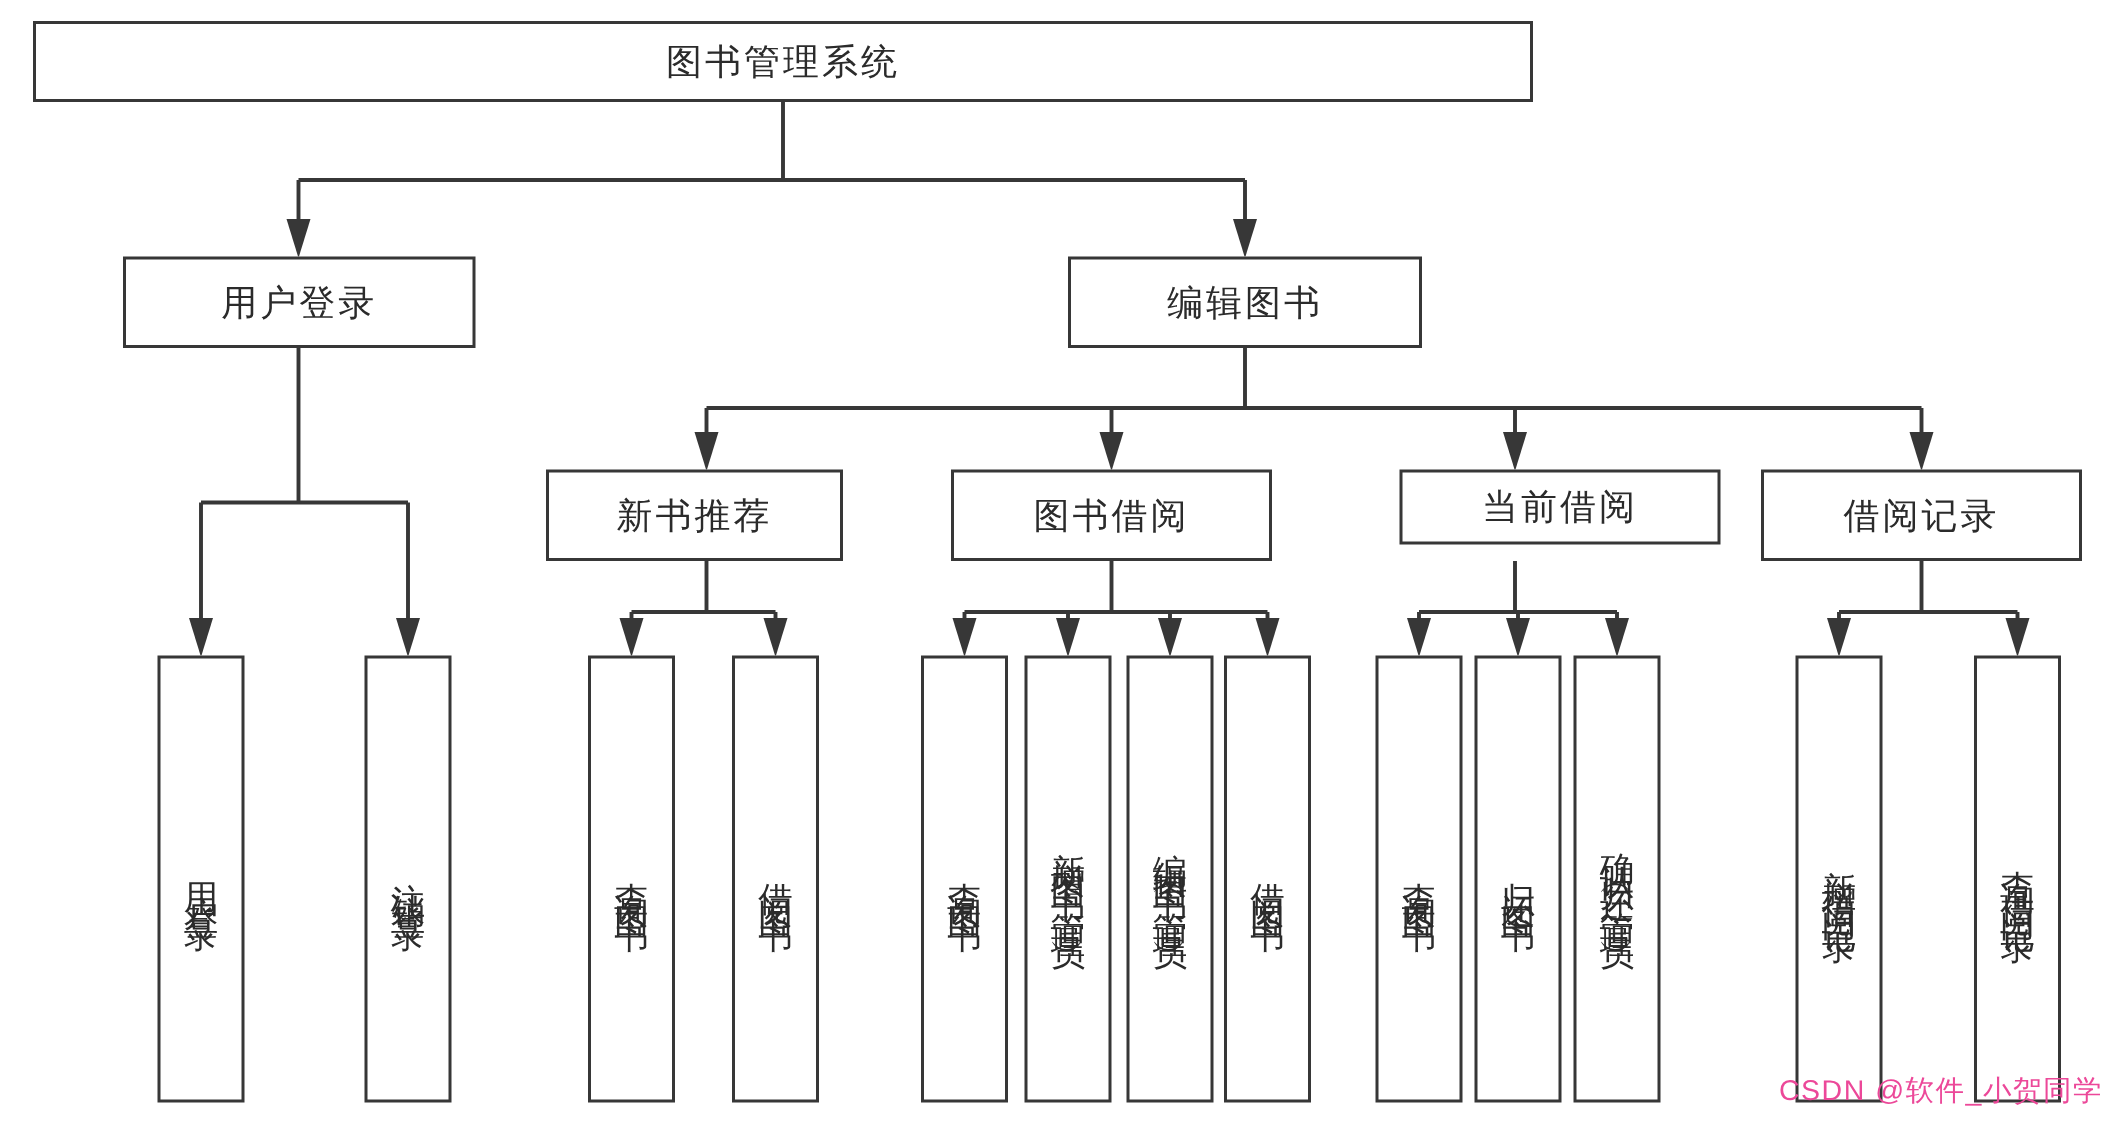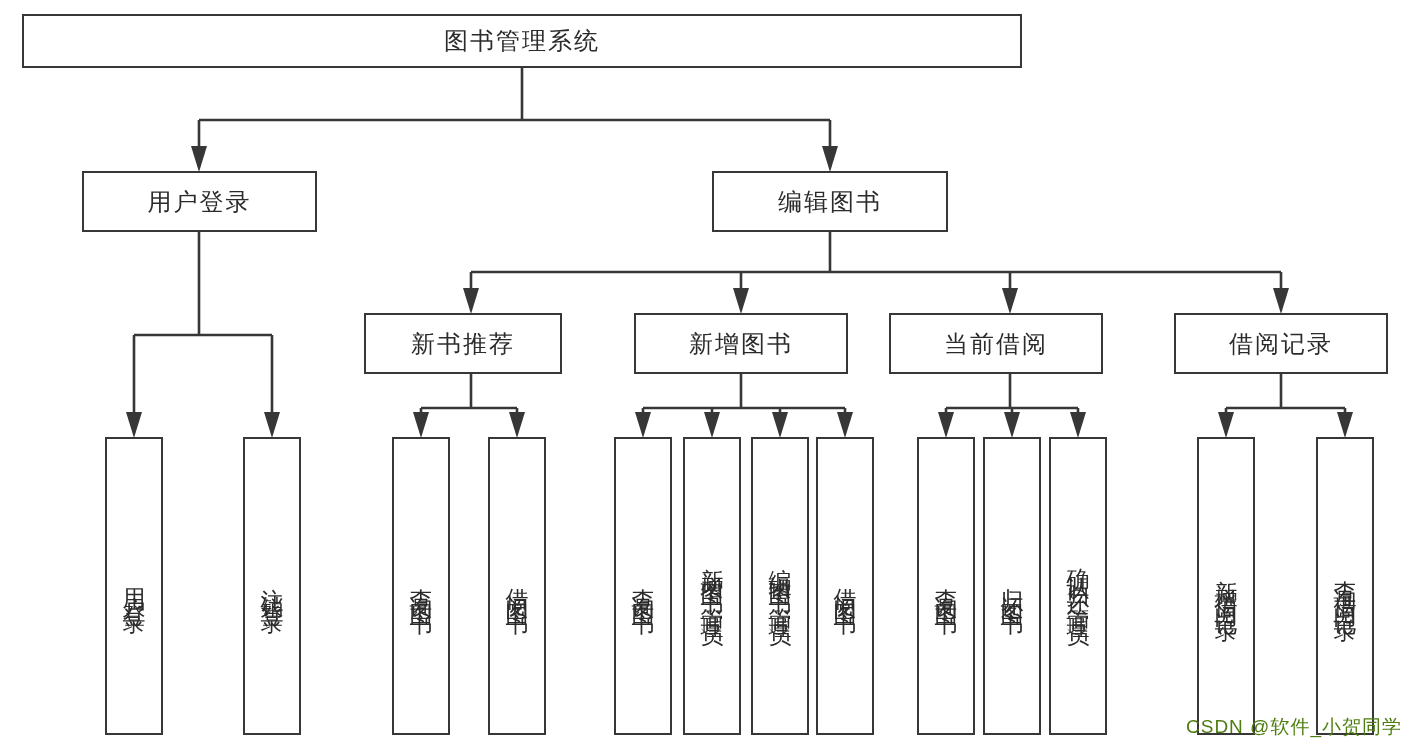--- a/index.html
+++ b/index.html
@@ -41,21 +41,21 @@
     font-size: 23px;
     letter-spacing: 8px;
     line-height: 1;
   }
   .watermark {
     position: absolute;
     left: 1186px;
     top: 714px;
     z-index: 3;
     font-size: 19px;
-    color: #4d7c0f;
+    color: #ec4899;
     white-space: nowrap;
     letter-spacing: 1px;
   }
 </style>
 </head>
 <body>
 
 <div class="canvas">
 
   <svg class="connectors" viewBox="0 0 1405 747" xmlns="http://www.w3.org/2000/svg">
@@ -106,23 +106,23 @@
     <span>用户登录</span>
   </div>
   <div class="node horiz" style="left:712px;top:171px;width:236px;height:61px">
     <span>编辑图书</span>
   </div>
 
   <div class="node horiz" style="left:364px;top:313px;width:198px;height:61px">
     <span>新书推荐</span>
   </div>
   <div class="node horiz" style="left:634px;top:313px;width:214px;height:61px">
-    <span>新增图书</span>
+    <span>图书借阅</span>
   </div>
-  <div class="node horiz" style="left:889px;top:313px;width:214px;height:61px">
+  <div class="node horiz" style="left:933px;top:313px;width:214px;height:50px">
     <span>当前借阅</span>
   </div>
   <div class="node horiz" style="left:1174px;top:313px;width:214px;height:61px">
     <span>借阅记录</span>
   </div>
 
   <div class="node vert" style="left:105px;top:437px;width:58px;height:298px">
     <span>用户登录</span>
   </div>
   <div class="node vert" style="left:243px;top:437px;width:58px;height:298px">

